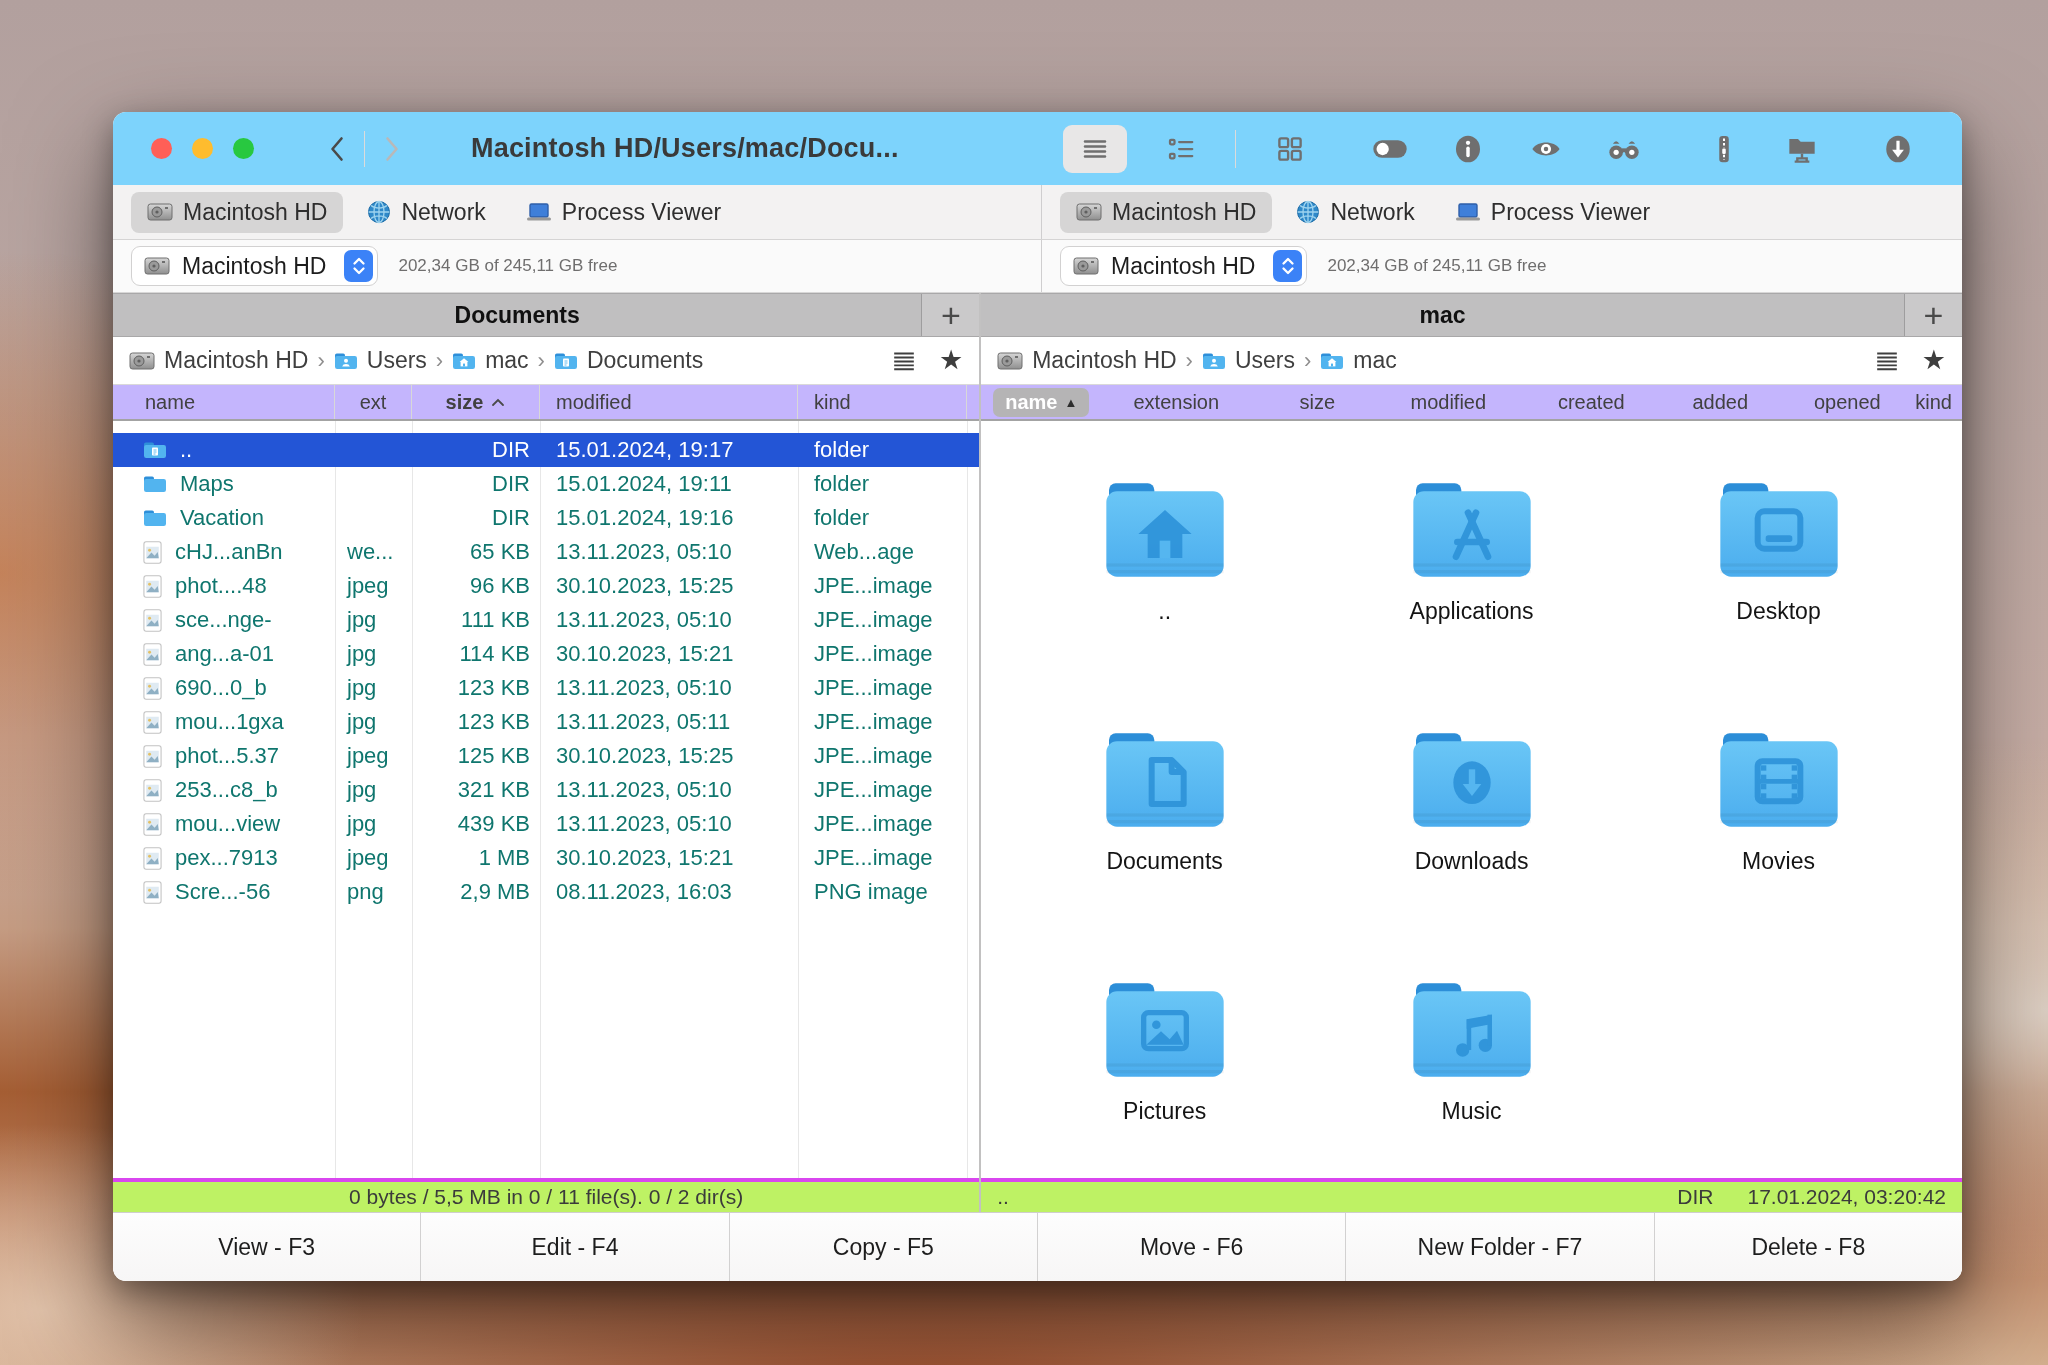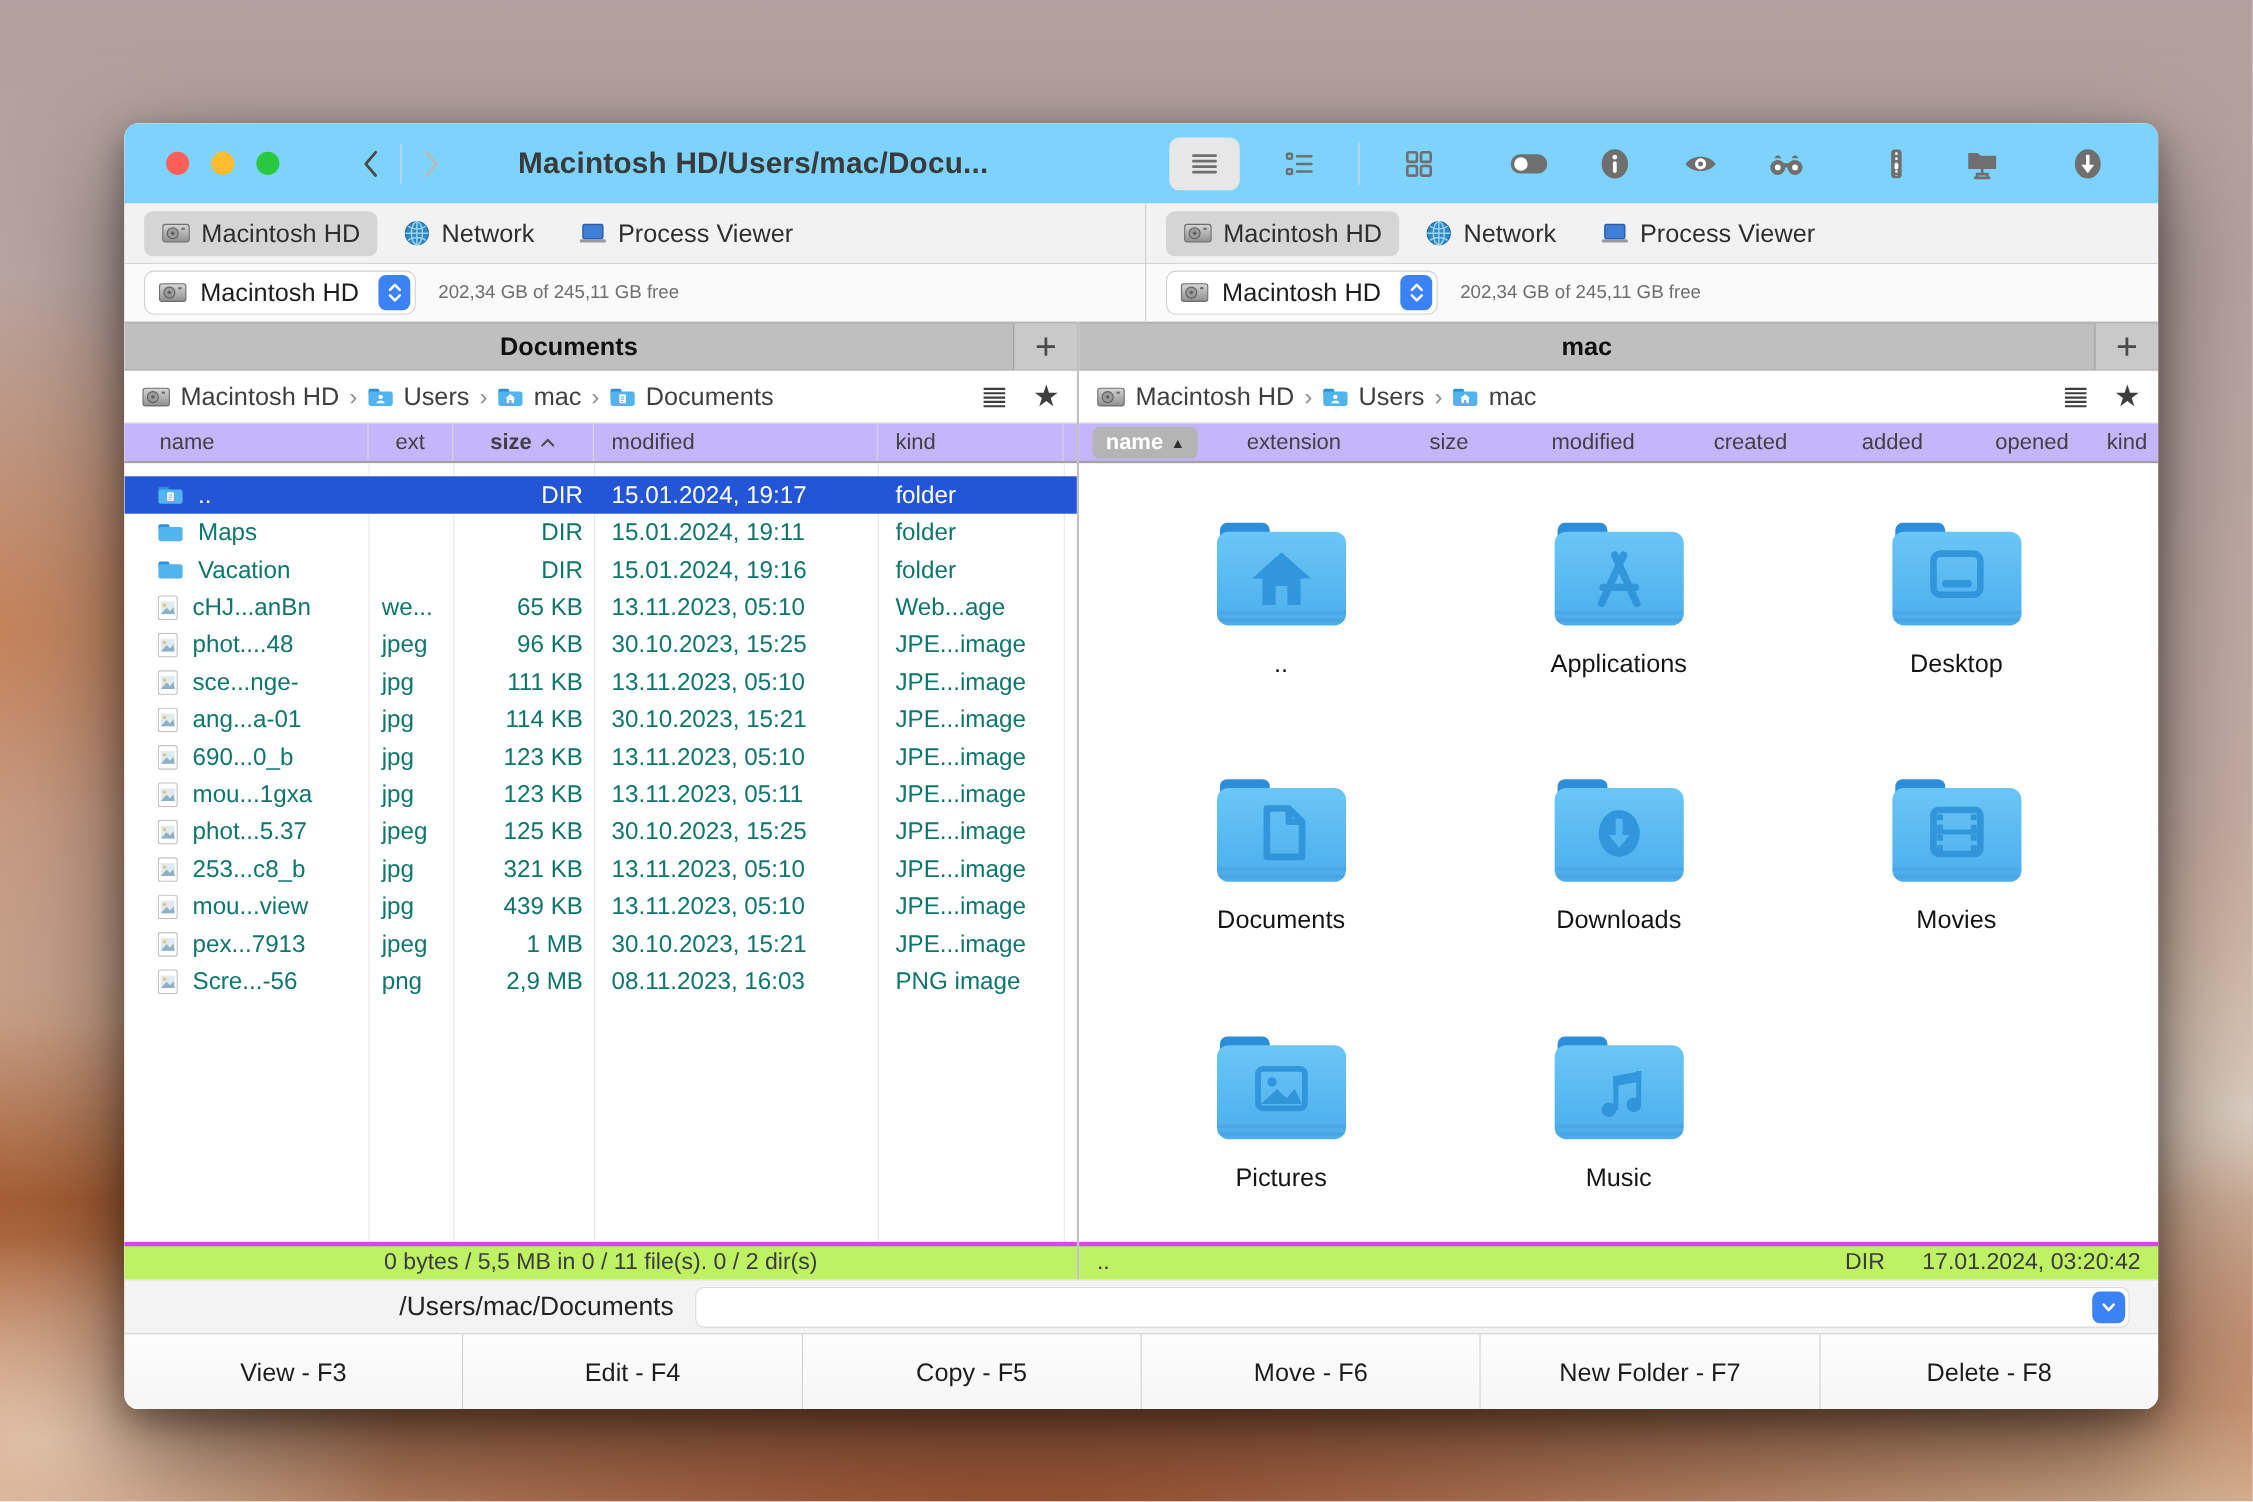--- a/index.html
+++ b/index.html
@@ -857,31 +857,20 @@
         <div class="statusbar split">
           <span>..</span>
           <span class="stright">
             <span>DIR</span>
             <span>17.01.2024, 03:20:42</span>
           </span>
         </div>
       </div>
     </div>
 
-    <div class="commandrow">
-      <span class="cmdlabel">/Users/mac/Documents</span>
-      <span class="cmdwrap">
-        <input class="cmdinput" type="text" value="" style="">
-        <button class="cmddrop">
-            <svg width="16" height="16">
-              <use href="#s-chevdown"></use>
-            </svg>
-          </button>
-      </span>
-    </div>
 
     <div class="fnbar">
       <button class="fnbtn">View - F3</button>
       <button class="fnbtn">Edit - F4</button>
       <button class="fnbtn">Copy - F5</button>
       <button class="fnbtn">Move - F6</button>
       <button class="fnbtn">New Folder - F7</button>
       <button class="fnbtn">Delete - F8</button>
     </div>
 

